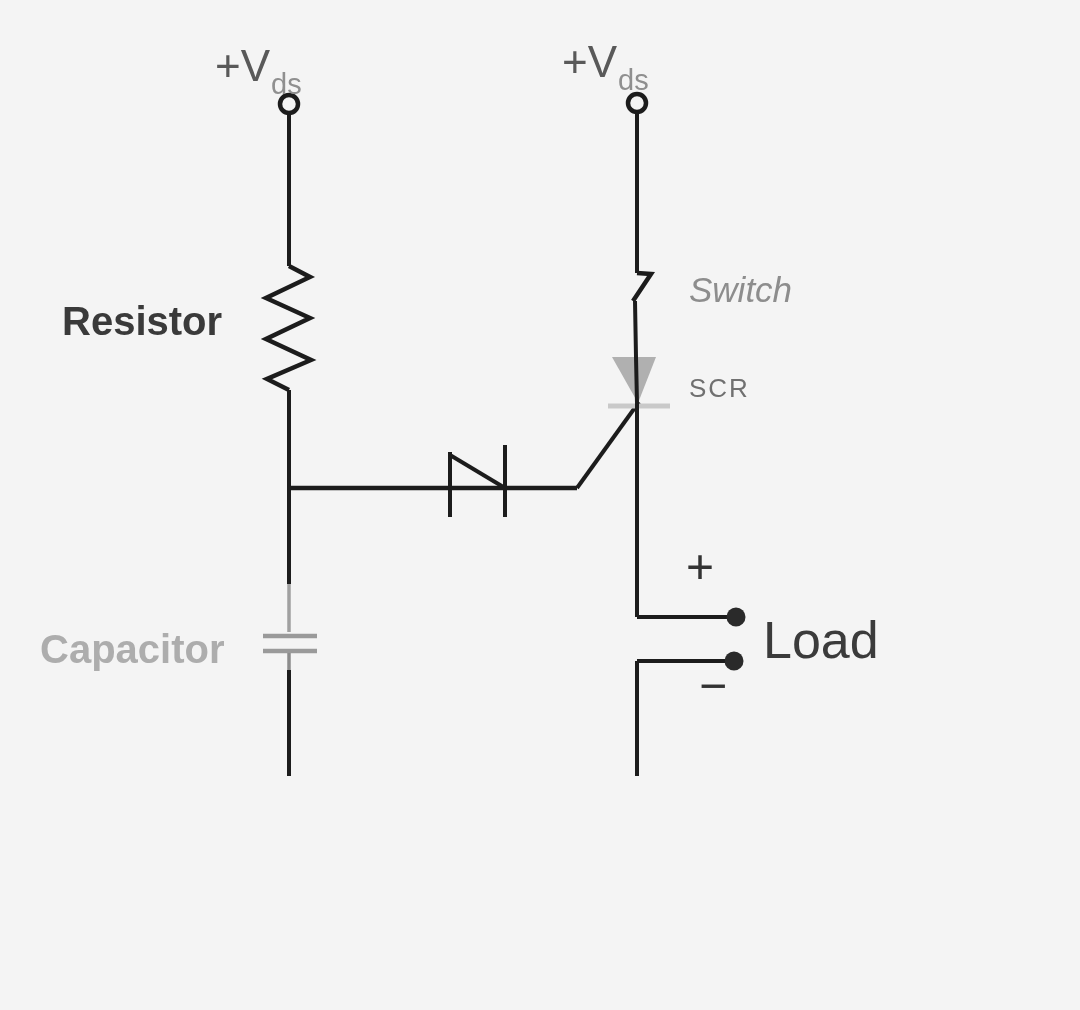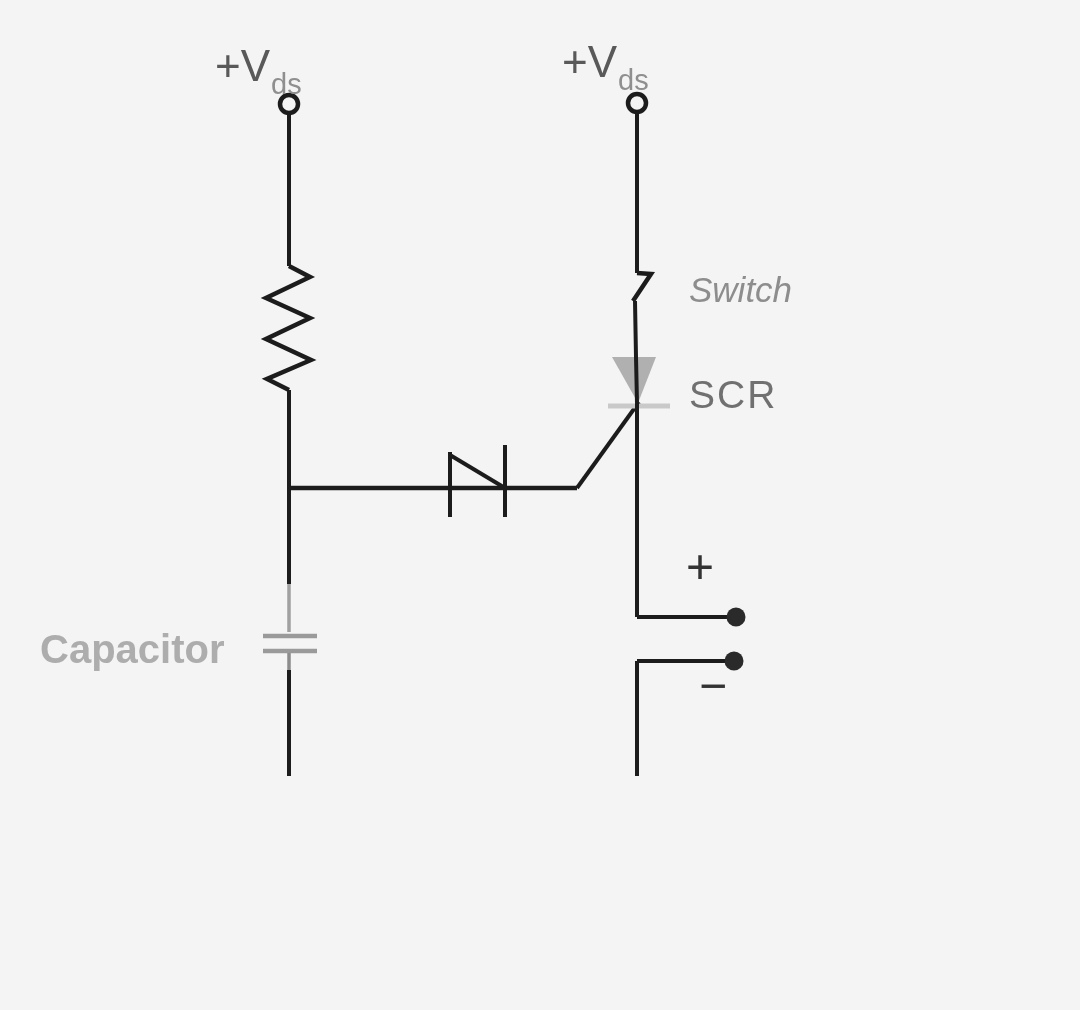--- a/index.html
+++ b/index.html
@@ -28,21 +28,21 @@
   .lbl-resistor {
     left: 62px; top: 301px;
     font-size: 40px; font-weight: 600; color: #3a3a3a;
   }
   .lbl-switch {
     left: 689px; top: 272px;
     font-size: 35px; font-weight: 400; color: #8d8d8d; font-style: italic;
   }
   .lbl-scr {
     left: 689px; top: 375px;
-    font-size: 39px; font-weight: 400; color: #707070;
+    font-size: 26px; font-weight: 400; color: #707070;
     letter-spacing: 2px;
   }
   .lbl-capacitor {
     left: 40px; top: 629px;
     font-size: 40px; font-weight: 700; color: #adadad;
   }
   .lbl-load {
     left: 763px; top: 614px;
     font-size: 52px; font-weight: 500; color: #3b3b3b;
   }
@@ -161,25 +161,27 @@
   </svg>
 
   <div class="lbl lbl-supply lbl-supply-left">
     <span>+V</span><span class="vsub">ds</span>
   </div>
 
   <div class="lbl lbl-supply lbl-supply-right">
     <span>+V</span><span class="vsub">ds</span>
   </div>
 
+  <div class="lbl lbl-resistor">Resistor</div>
 
   <div class="lbl lbl-switch">Switch</div>
 
   <div class="lbl lbl-scr">SCR</div>
 
   <div class="lbl lbl-capacitor">Capacitor</div>
 
   <div class="lbl lbl-plus">+</div>
 
+  <div class="lbl lbl-load">Load</div>
 
   <div class="lbl lbl-minus">−</div>
 
 </div>
 
 </body></html>

